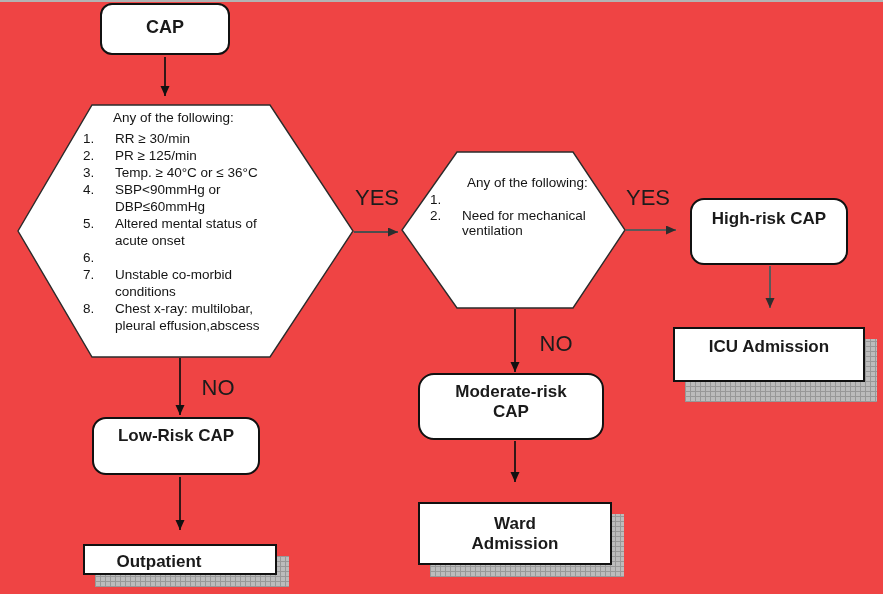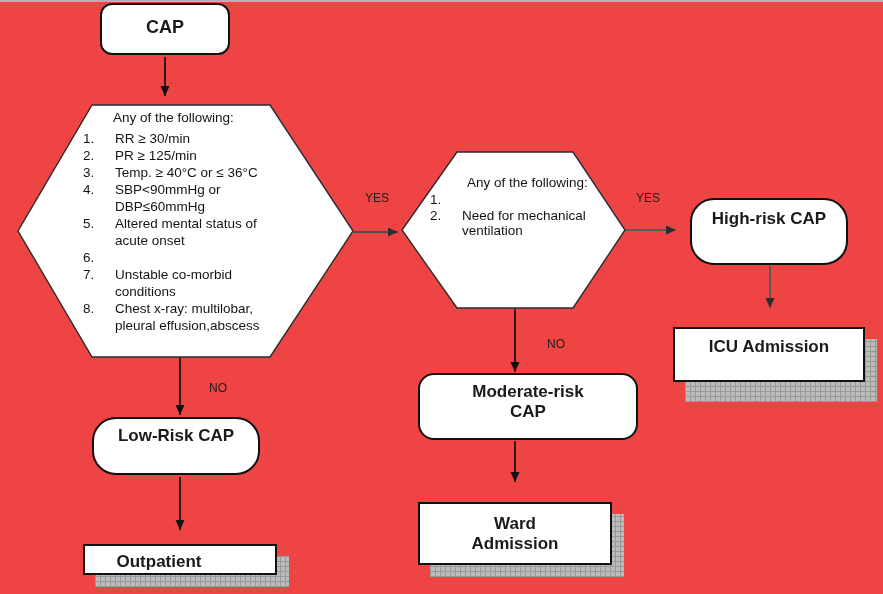--- a/index.html
+++ b/index.html
@@ -23,26 +23,26 @@
   
   .node {
     position:absolute;
     background:#ffffff;
     border:2px solid #111111;
     display:flex; align-items:center; justify-content:center;
     text-align:center;
     font-weight:bold; font-size:17px; line-height:20px;
     white-space:pre-wrap;
   }
-  .rounded { border-radius:24px; }
+  .rounded { border-radius:14px; }
 
   .node-cap        { left:100px; top:3px;   width:130px; height:52px; border-radius:12px; padding-bottom:5px; font-size:18px; }
   .node-high-risk  { left:690px; top:198px; width:158px; height:67px; align-items:flex-start; padding-top:9px; }
   .node-icu        { left:673px; top:327px; width:192px; height:55px; align-items:flex-start; padding-top:8px; }
-  .node-moderate   { left:418px; top:373px; width:220px; height:67px; padding-bottom:10px; border-radius:16px; }
+  .node-moderate   { left:418px; top:373px; width:186px; height:67px; padding-bottom:10px; border-radius:16px; }
   .node-ward       { left:418px; top:502px; width:194px; height:63px; }
   .node-low-risk   { left:92px;  top:417px; width:168px; height:58px; padding-bottom:20px; }
   .node-outpatient { left:83px;  top:544px; width:194px; height:31px; padding-right:42px; padding-top:4px;align-items:center; }
 
   
   .shadow {
     position:absolute;
     background-color:#bcbcbc;
     background-image:
       repeating-linear-gradient(0deg,  #989898 0 1px, rgba(0,0,0,0) 1px 5px),
@@ -65,21 +65,21 @@
   .crit-row .num { flex:none; width:32px; }
   .crit-row .txt { white-space:pre-wrap; }
   .hex1 .crit-row { line-height:17px; }
   .hex1 .crit-row .txt { width:172px; }
   .hex2 .crit-row { line-height:15.5px; }
   .hex2 .crit-row .txt { width:150px; }
 
   
   .edge-label {
     position:absolute;
-    font-size:12px; line-height:18px; color:#1c1c1c;
+    font-size:22px; line-height:18px; color:#1c1c1c;
     text-align:center;
   }
   .lbl-yes1 { left:354px; top:189px; width:46px; }
   .lbl-yes2 { left:625px; top:189px; width:46px; }
   .lbl-no2  { left:538px; top:335px; width:36px; }
   .lbl-no1  { left:200px; top:379px; width:36px; }
 </style>
 </head>
 <body>
 

